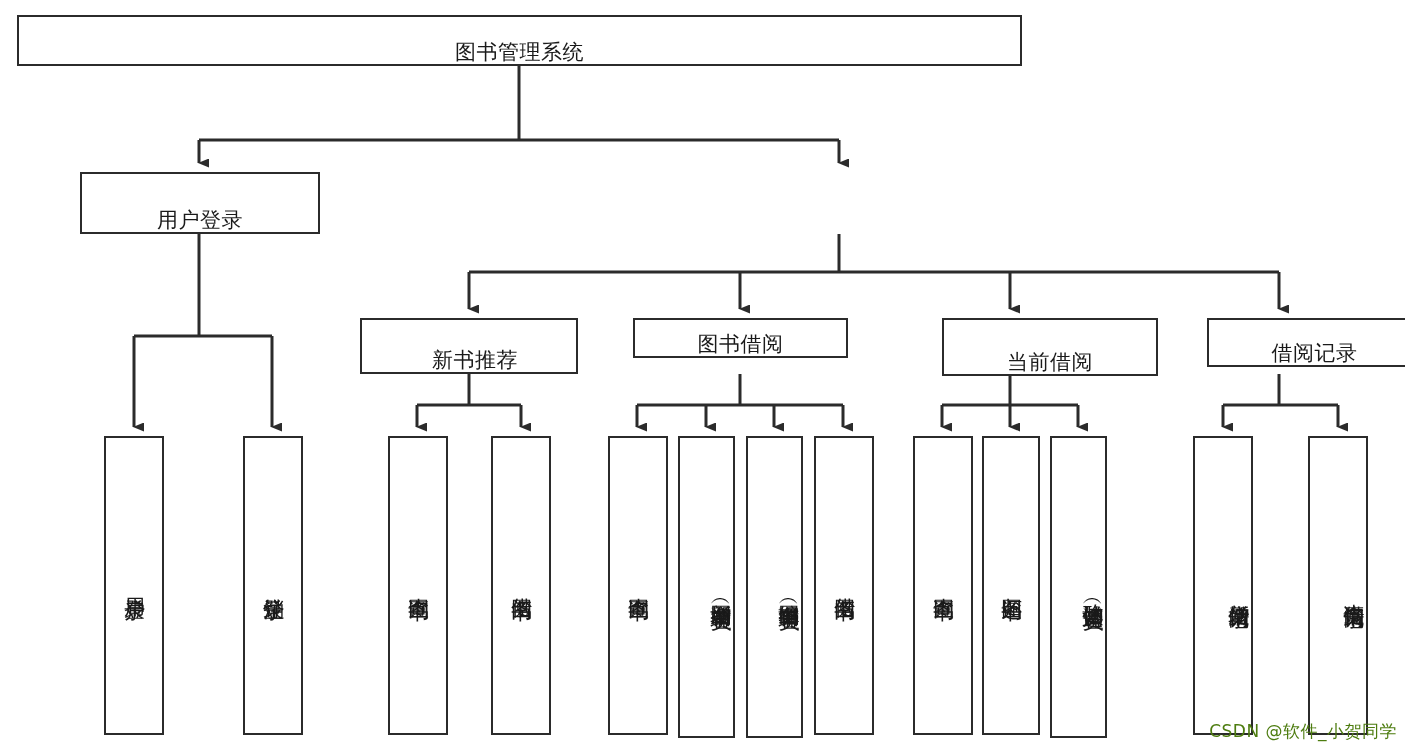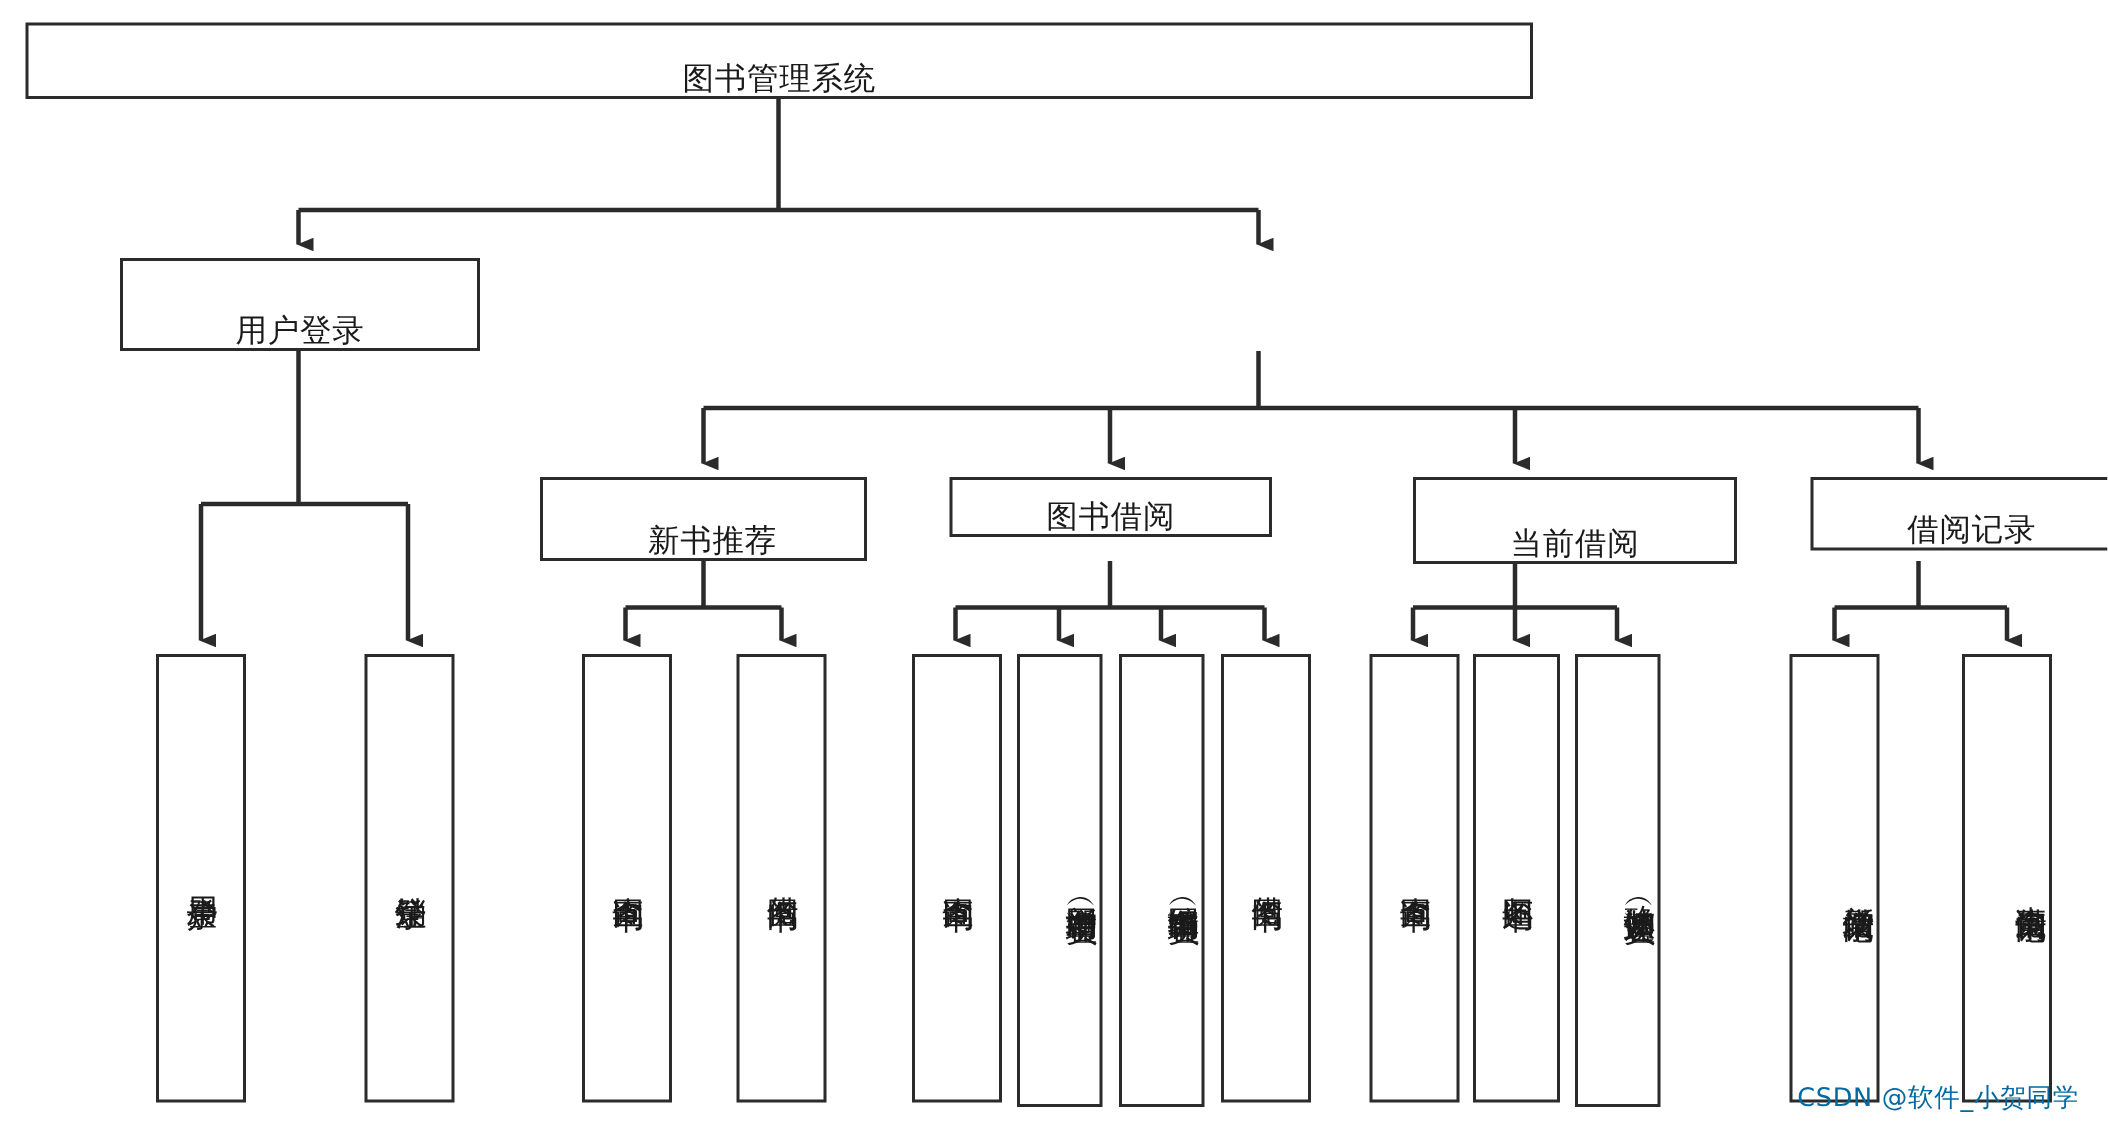--- a/index.html
+++ b/index.html
@@ -56,24 +56,24 @@
     align-items: flex-start;
     justify-content: center;
     white-space: nowrap;
   }
   .node.leaf.shorttext {
     align-items: center;
     padding-top: 0;
   }
   #watermark {
     position: absolute;
-    right: 19px;
+    right: 8px;
     bottom: 4px;
     font-size: 17px;
-    color: #0369a1;
+    color: #4d7c0f;
     letter-spacing: 0.5px;
     white-space: nowrap;
   }
 </style>
 </head>
 <body>
 
 <div id="diagram-root">
 
   <svg id="edges-layer" viewBox="0 0 1405 747" xmlns="http://www.w3.org/2000/svg">

